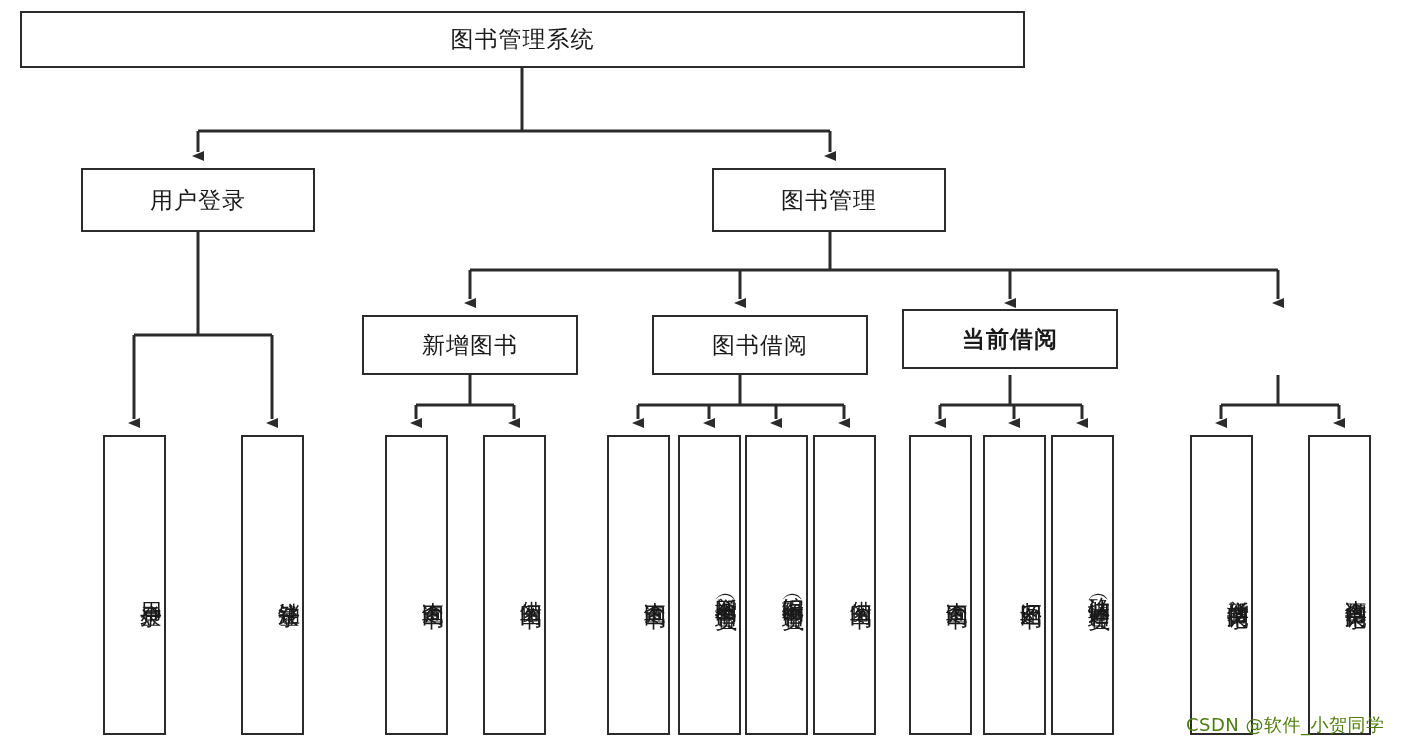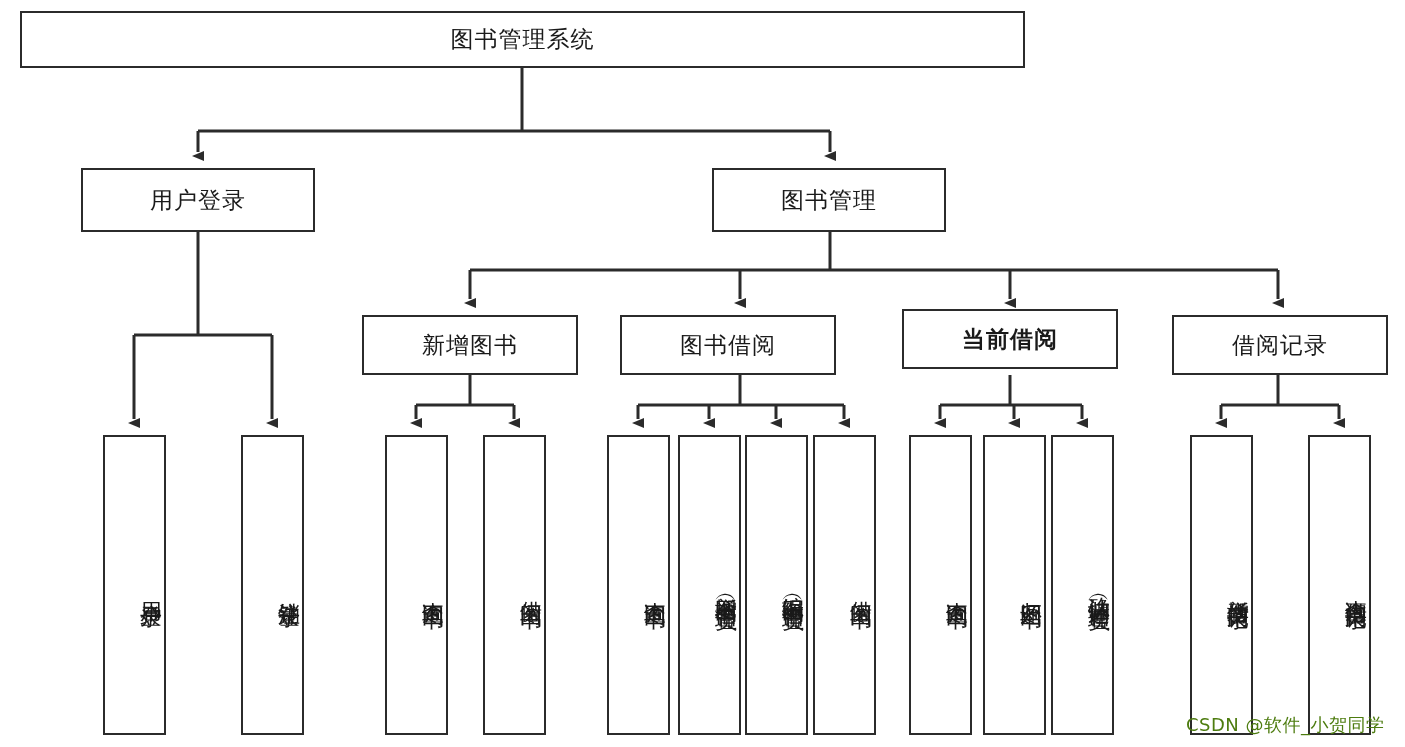--- a/index.html
+++ b/index.html
@@ -133,28 +133,25 @@
   <div class="node horiz" style="left:81px; top:168px; width:234px; height:64px;">
     <span>用户登录</span>
   </div>
   <div class="node horiz" style="left:712px; top:168px; width:234px; height:64px;justify-content:center;">
     <span>图书管理</span>
   </div>
 
   <div class="node horiz" style="left:362px; top:315px; width:216px; height:60px;">
     <span>新增图书</span>
   </div>
-  <div class="node horiz" style="left:620px; top:315px; width:216px; height:60px;">
+  <div class="node horiz" style="left:652px; top:315px; width:216px; height:60px;">
     <span>图书借阅</span>
   </div>
   <div class="node horiz" style="left:902px; top:309px; width:216px; height:60px;font-weight:bold;">
     <span>当前借阅</span>
-  </div>
-  <div class="node horiz" style="left:1172px; top:315px; width:216px; height:60px;">
-    <span>借阅记录</span>
   </div>
 
   <div class="node vert" style="left:103px; top:435px; width:63px; height:300px;">
     <span class="vlabel">用户登录</span>
   </div>
   <div class="node vert" style="left:241px; top:435px; width:63px; height:300px;">
     <span class="vlabel">注销登录</span>
   </div>
 
   <div class="node vert" style="left:385px; top:435px; width:63px; height:300px;">

